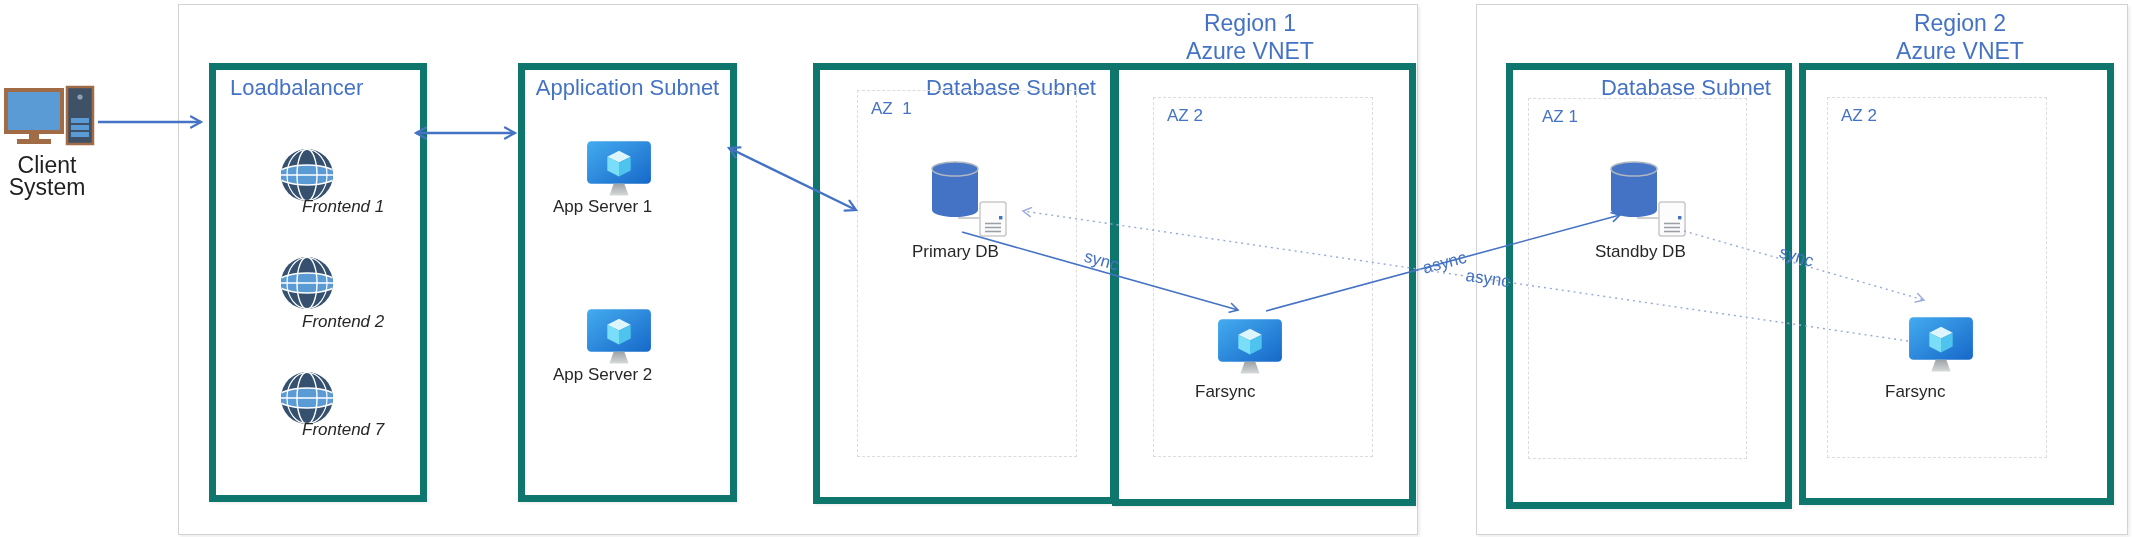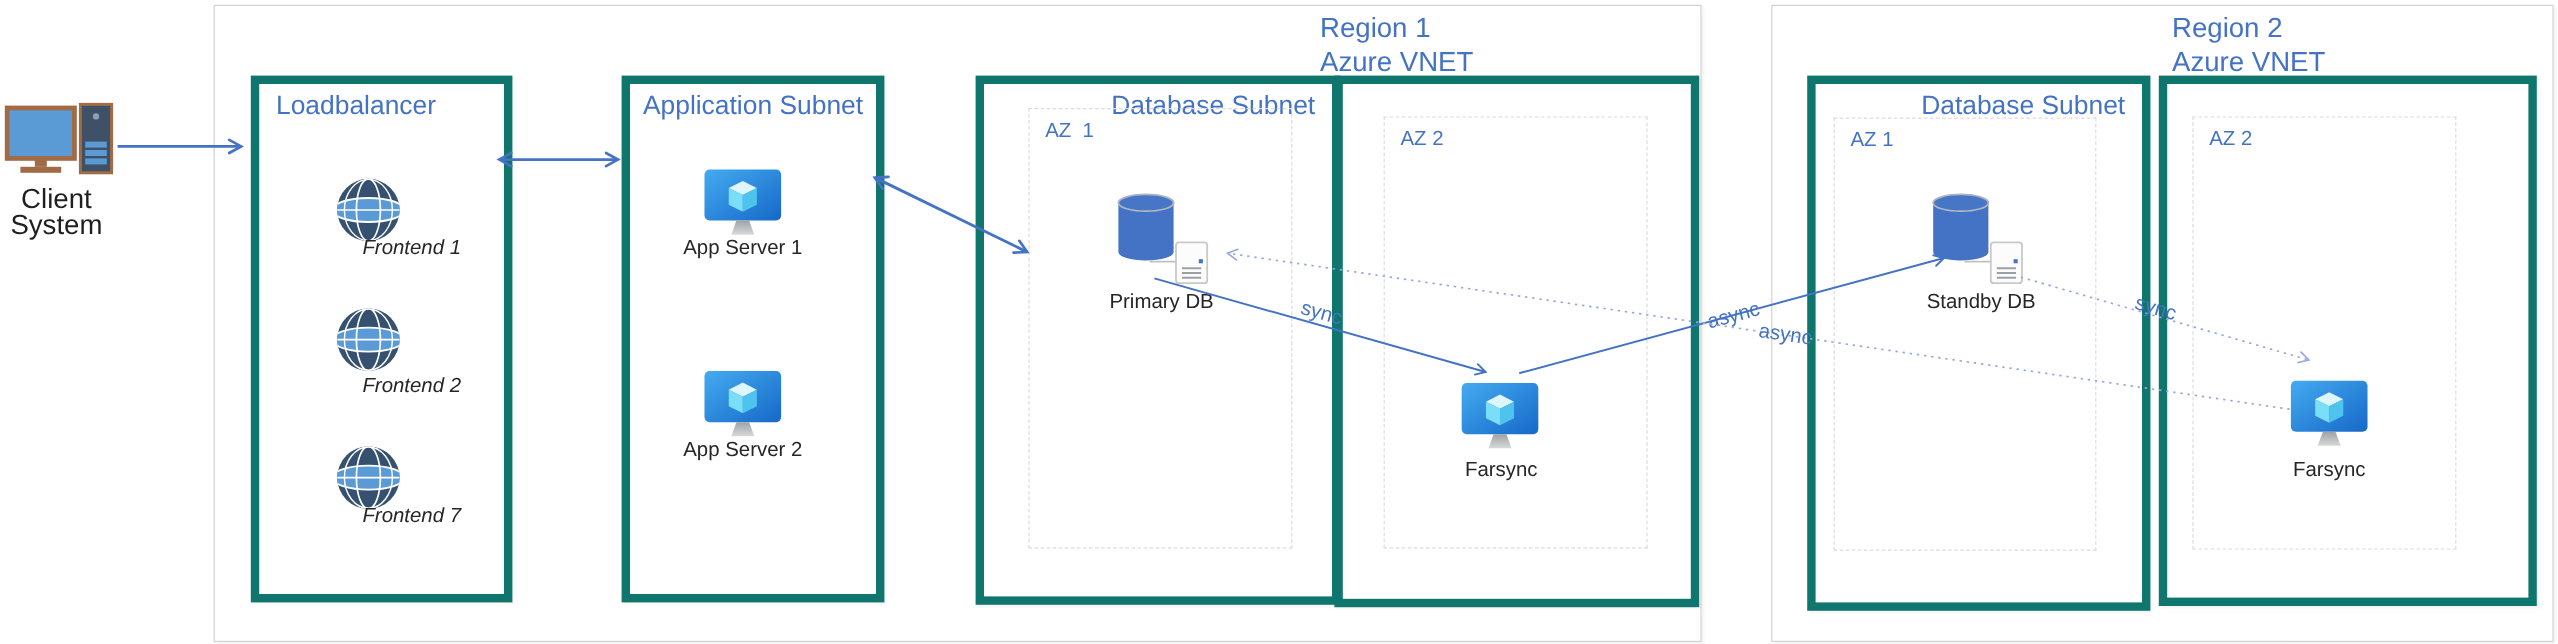--- a/index.html
+++ b/index.html
@@ -6,22 +6,22 @@
   .canvas{position:relative;width:2132px;height:537px;background:#ffffff;
           font-family:"Liberation Sans",sans-serif;overflow:hidden;}
   .abs{position:absolute;}
   .region{border:1px solid #d2d2d2;box-shadow:2px 2px 3px rgba(0,0,0,.07);background:transparent;}
   .ibox{border:7px solid #0f766e;box-shadow:1.5px 1.5px 2px rgba(0,0,0,.05);background:transparent;}
   .dbox{border:1px dashed #dcdcdc;background:transparent;}
   .btitle{font-size:22px;color:#4472C4;}
   .t-left{padding:5px 0 0 14px;text-align:left;}
   .t-center{padding-top:5px;text-align:center;}
   .t-right{padding:5px 14px 0 0;text-align:right;}
-  .rtitle{font-size:23px;color:#4472C4;text-align:left;line-height:28px;}
-  .nlabel{font-size:17px;color:#262626;text-align:center;white-space:nowrap;}
+  .rtitle{font-size:23px;color:#4472C4;text-align:center;line-height:28px;}
+  .nlabel{font-size:17px;color:#262626;white-space:nowrap;}
   .l-left{text-align:center;font-style:italic;}
   .azlbl{font-size:17px;color:#4472C4;white-space:pre;padding:8px 0 0 13px;}
   .clabel{font-size:23px;color:#1f1f1f;text-align:center;line-height:22px;}
   .edgelbl{fill:#4472C4;font-size:17px;font-family:"Liberation Sans",sans-serif;text-anchor:middle;}
   svg{display:block;}
   .overlay{position:absolute;left:0;top:0;pointer-events:none;}
 </style>
 </head>
 <body>
 

